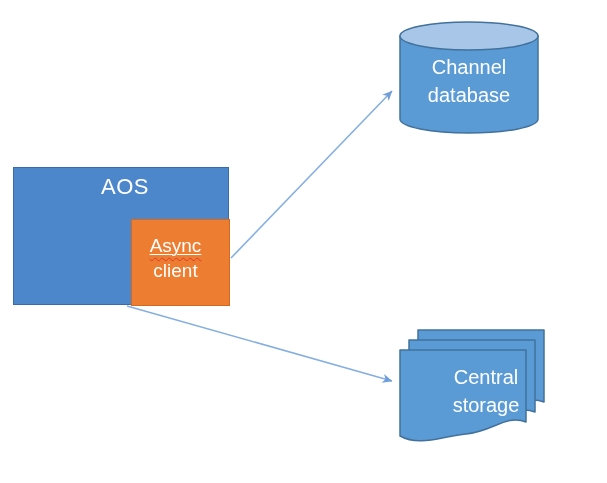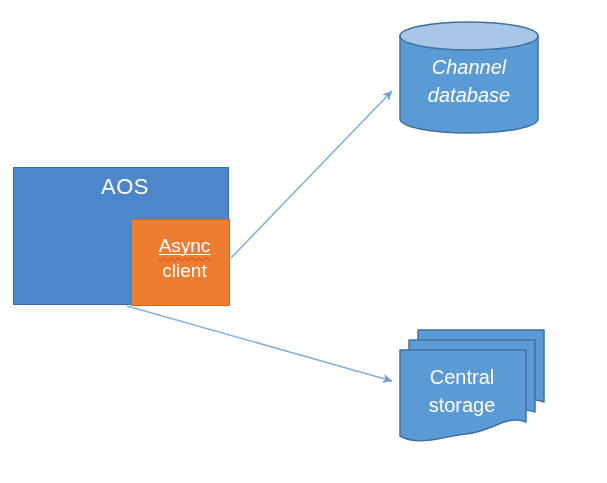--- a/index.html
+++ b/index.html
@@ -30,42 +30,42 @@
     background:#ed7d31;
     border:1px solid #d2691e;
     box-sizing:border-box;
   }
   .aos-label{
     left:13px;top:174px;width:224px;
     font-size:22px;font-weight:500;letter-spacing:0.5px;
   }
   .async-label{
     left:131px;top:233px;width:89px;
-    font-size:19px;line-height:1.33;margin-left:9px;
+    font-size:19px;line-height:1.33;
   }
   .squiggle{
     text-decoration:underline;
     text-decoration-style:wavy;
     text-decoration-color:#e0392e;
     text-decoration-thickness:1px;
     text-underline-offset:5px;
   }
   .squiggle .inner-underline{
     text-decoration:underline;
     text-decoration-style:solid;
     text-decoration-color:#ffffff;
     text-decoration-thickness:1px;
     text-underline-offset:2px;
   }
   .db-label{
     left:400px;top:53px;width:138px;
-    font-size:20px;line-height:1.4;font-style:italic;
+    font-size:20px;line-height:1.4;
   }
   .storage-label{
-    left:400px;top:363px;width:124px;
+    left:424px;top:363px;width:124px;
     font-size:20px;line-height:1.4;
   }
 </style>
 </head>
 <body>
 
 <div class="canvas">
 
   <svg width="607" height="483" viewBox="0 0 607 483">
     <defs>

